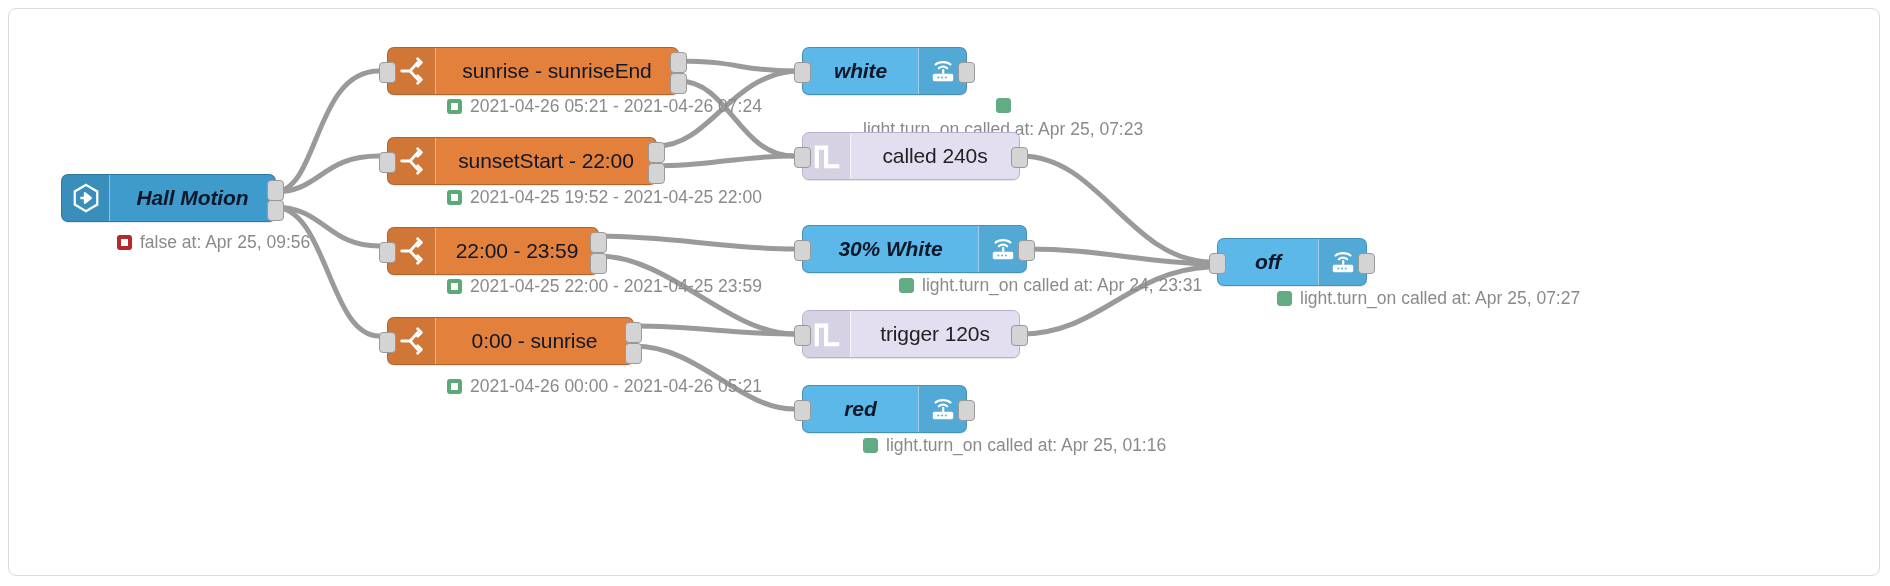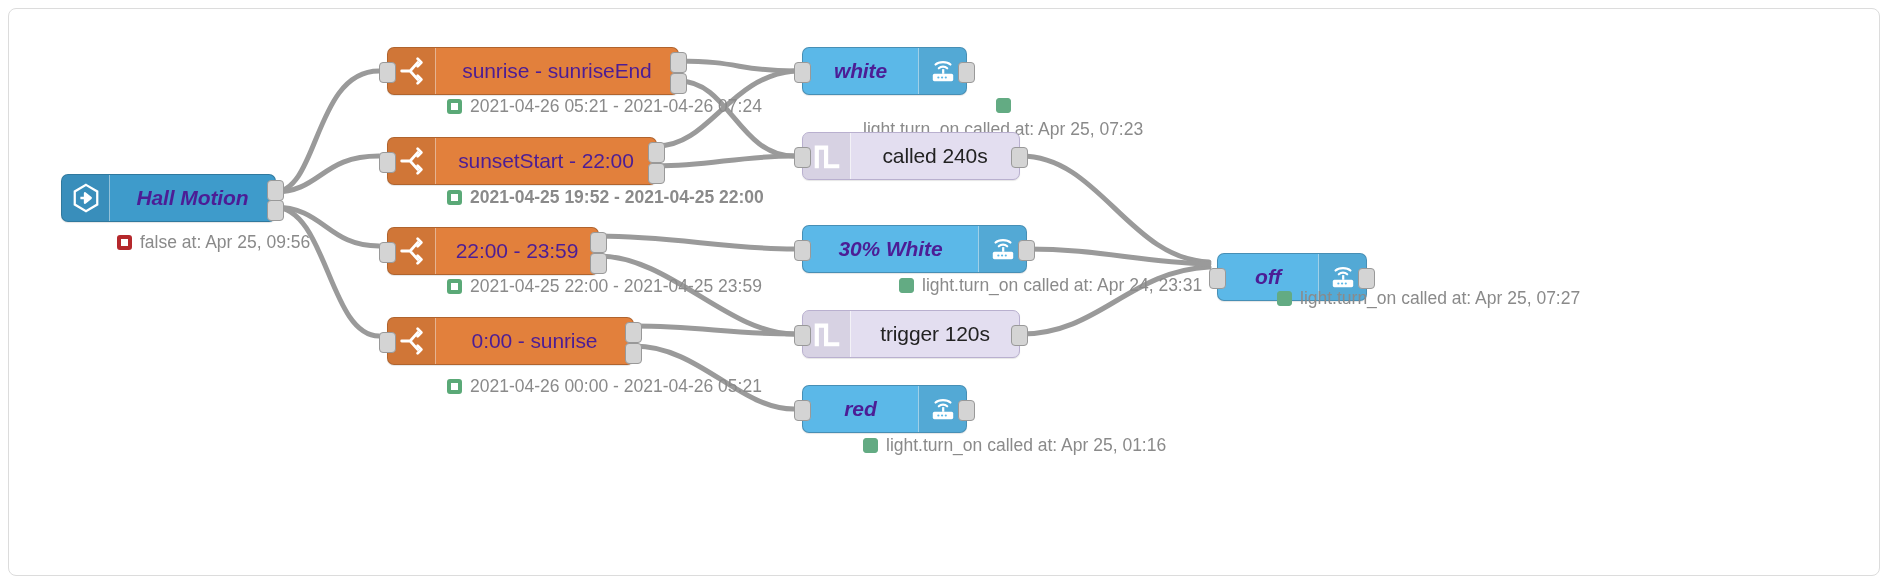--- a/index.html
+++ b/index.html
@@ -63,21 +63,21 @@
     overflow: hidden;
   }
 
   .node-label {
     flex: 1 1 auto;
     display: flex;
     align-items: center;
     justify-content: center;
     padding: 0 12px;
     font-size: 21px;
-    color: #4c1d95;
+    color: #0f172a;
     white-space: nowrap;
     letter-spacing: -0.1px;
   }
 
   .node-label.italic { font-style: italic; font-weight: bold; }
 
   .icon-box {
     flex: 0 0 auto;
     width: 47px;
     display: flex;
@@ -215,21 +215,21 @@
             <path d="M19 3 L23 7 L19 11" fill="none" stroke="#ffffff" stroke-width="3" stroke-linecap="round" stroke-linejoin="round"></path>
             <path d="M19 21 L23 25 L19 29" fill="none" stroke="#ffffff" stroke-width="3" stroke-linecap="round" stroke-linejoin="round"></path>
           </svg>
         </div>
         <div class="node-label">sunsetStart - 22:00</div>
       </div>
       <span class="port in" style="top:14px;"></span>
       <span class="port out" style="top:4px;"></span>
       <span class="port out" style="top:25px;"></span>
     </div>
-    <div class="status" style="left:392px; top:180px;font-weight:bold;">
+    <div class="status" style="left:392px; top:180px;">
       <span class="status-dot ring-green"></span>
       <span class="status-text">2021-04-25 19:52 - 2021-04-25 22:00</span>
     </div>
 
     <div class="node orange" style="left:378px; top:218px; width:212px;">
       <div class="node-inner">
         <div class="icon-box left">
           <svg width="26" height="30" viewBox="0 0 26 32">
             <path d="M2 16 L11 16 M11 16 L19 7 M11 16 L19 25" fill="none" stroke="#ffffff" stroke-width="3" stroke-linecap="round"></path>
             <path d="M19 3 L23 7 L19 11" fill="none" stroke="#ffffff" stroke-width="3" stroke-linecap="round" stroke-linejoin="round"></path>
@@ -355,21 +355,21 @@
         </div>
       </div>
       <span class="port in" style="top:14px;"></span>
       <span class="port out" style="top:14px;"></span>
     </div>
     <div class="status" style="left:808px; top:428px;">
       <span class="status-dot fill-green"></span>
       <span class="status-text">light.turn_on called at: Apr 25, 01:16</span>
     </div>
 
-    <div class="node blue" style="left:1208px; top:229px; width:150px;margin-top:15px;">
+    <div class="node blue" style="left:1208px; top:229px; width:150px;">
       <div class="node-inner">
         <div class="node-label italic">off</div>
         <div class="icon-box right">
           <svg width="30" height="26" viewBox="0 0 32 28">
             <path d="M8 7 C11.5 3.5 20.5 3.5 24 7" fill="none" stroke="#ffffff" stroke-width="2.4" stroke-linecap="round"></path>
             <path d="M11.5 11 C14 8.6 18 8.6 20.5 11" fill="none" stroke="#ffffff" stroke-width="2.4" stroke-linecap="round"></path>
             <rect x="15" y="12" width="2.4" height="5" fill="#ffffff"></rect>
             <rect x="5" y="17" width="22" height="8" rx="1.8" fill="#ffffff"></rect>
             <circle cx="11" cy="21" r="1.2" fill="#5BB8E8"></circle>
             <circle cx="15" cy="21" r="1.2" fill="#5BB8E8"></circle>

